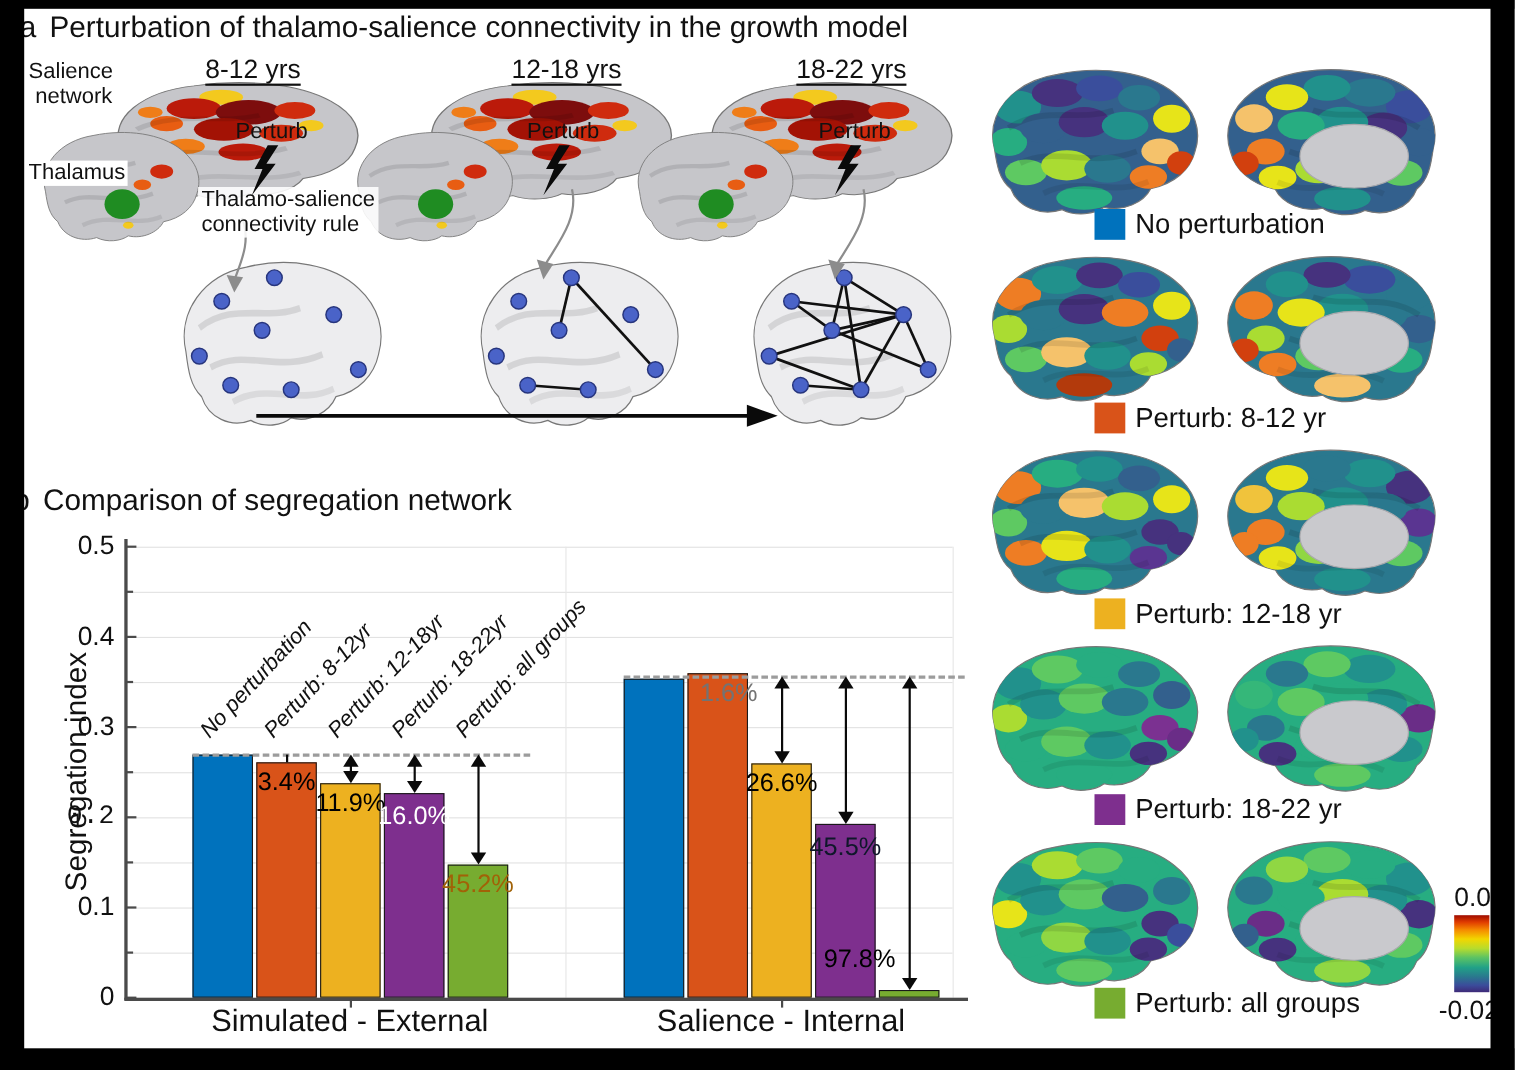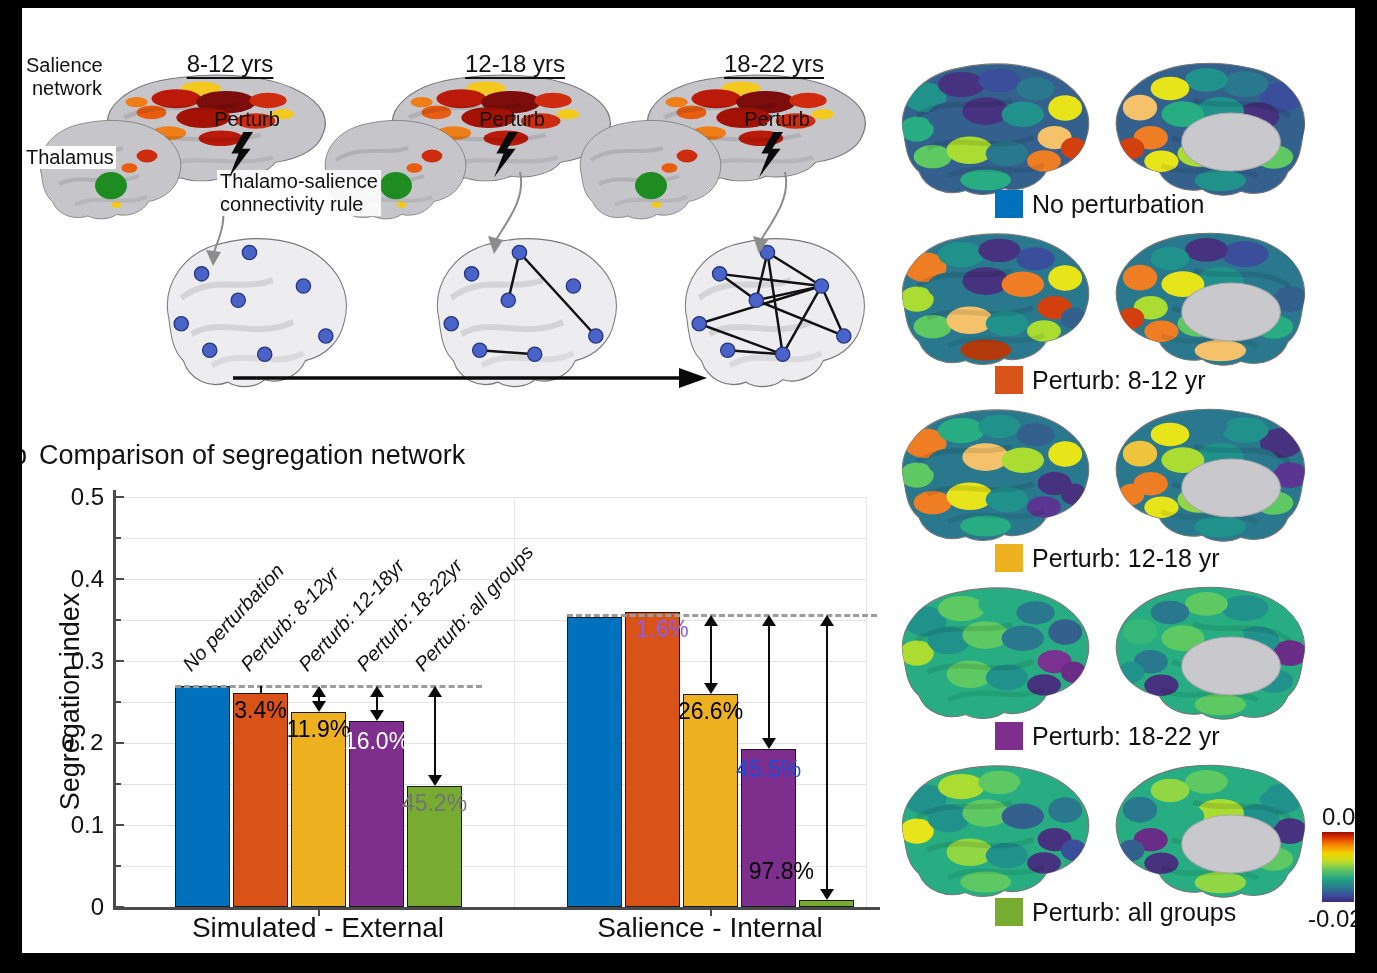--- a/index.html
+++ b/index.html
@@ -33,26 +33,29 @@
   .cbar{position:absolute;width:32px;z-index:4;
         background:linear-gradient(to bottom,#9e0b00 0%,#e03c00 9%,#f58a00 19%,#f2d600 31%,#b8dc2c 43%,#5cc363 55%,#21a187 68%,#2a788e 80%,#3b4c9b 91%,#3e2a78 100%);}
   .cbar-lab{position:absolute;font-size:24px;white-space:nowrap;z-index:4;}
   svg{position:absolute;overflow:visible;}
 </style>
 </head>
 <body>
 
 <div class="stage" id="stage">
 
+  <div class="ptitle" style="left:18px;top:10px;">
+    <span class="plab">a</span><span>Perturbation of thalamo-salience connectivity in the growth model</span>
+  </div>
   <div class="smalllab" style="left:24px;top:54px;">
     <div>Salience</div>
     <div style="padding-left:6px;">network</div>
   </div>
   <div class="smalllab" style="left:24px;top:146px;">Thalamus</div>
-  <div class="rule" style="left:262px;top:170px;margin-left:37px;">
+  <div class="rule" style="left:262px;top:170px;">
     <div>Thalamo-salience</div>
     <div>connectivity rule</div>
   </div>
 
   <div class="ptitle" style="left:12px;top:440px;">
     <span class="plab">b</span><span>Comparison of segregation network</span>
   </div>
   <div class="ylab" style="left:-80px;top:686px;width:300px;text-align:center;">Segregation index</div>
 
   <div class="cbar" style="left:1322px;top:832px;height:70px;"></div>
@@ -390,26 +393,26 @@
       <div class="ahead" style="left: 710.5px; top: 614.67px; border-bottom: 11px solid rgb(10, 10, 10);"></div>
       <div class="ahead" style="left: 710.5px; top: 682.8px; border-top: 11px solid rgb(10, 10, 10);"></div>
       <div class="shaft" style="left: 768.5px; top: 623.67px; height: 116.07px;"></div>
       <div class="ahead" style="left: 768.5px; top: 614.67px; border-bottom: 11px solid rgb(10, 10, 10);"></div>
       <div class="ahead" style="left: 768.5px; top: 737.74px; border-top: 11px solid rgb(10, 10, 10);"></div>
       <div class="shaft" style="left: 826.5px; top: 623.67px; height: 267.77px;"></div>
       <div class="ahead" style="left: 826.5px; top: 614.67px; border-bottom: 11px solid rgb(10, 10, 10);"></div>
       <div class="ahead" style="left: 826.5px; top: 889.44px; border-top: 11px solid rgb(10, 10, 10);"></div>
       <div class="shaft" style="left: 260.5px; top: 685.6px; height: 7.38px;"></div>
       <div class="pct" style="left: 260.5px; top: 696.98px; color: rgb(0, 0, 0);">3.4%</div>
-      <div class="pct" style="left: 652.5px; top: 615.8px; color: #8b5cf6; padding-left: 20px;">1.6%</div>
+      <div class="pct" style="left: 652.5px; top: 615.8px; color: #737373; padding-left: 20px;">1.6%</div>
       <div class="pct" style="left: 318.5px; top: 715.84px; color: rgb(0, 0, 0);">11.9%</div>
       <div class="pct" style="left: 710.5px; top: 697.8px; color: rgb(0, 0, 0);">26.6%</div>
       <div class="pct" style="left: 376.5px; top: 727.86px; color: rgb(255, 255, 255);">16.0%</div>
-      <div class="pct" style="left: 768.5px; top: 755.74px; color: #1d4ed8;">45.5%</div>
-      <div class="pct" style="left: 434.5px; top: 789.64px; color: #737373;">45.2%</div>
+      <div class="pct" style="left: 768.5px; top: 755.74px; color: #0f172a;">45.5%</div>
+      <div class="pct" style="left: 434.5px; top: 789.64px; color: #a16207;">45.2%</div>
       <div class="pct right" style="left: 730px; top: 858px; width: 84px; color: rgb(0, 0, 0);">97.8%</div>
       <div class="serlab" style="left: 196.5px; top: 652px; height: 26px;">No perturbation</div>
       <div class="serlab" style="left: 254.5px; top: 652px; height: 26px;">Perturb: 8-12yr</div>
       <div class="serlab" style="left: 312.5px; top: 652px; height: 26px;">Perturb: 12-18yr</div>
       <div class="serlab" style="left: 370.5px; top: 652px; height: 26px;">Perturb: 18-22yr</div>
       <div class="serlab" style="left: 428.5px; top: 652px; height: 26px;">Perturb: all groups</div>
       <div style="position: absolute; left: 885px; top: 52px; width: 212px; height: 150px; z-index: 2;">
         <svg viewBox="0 0 200 140" width="212" height="150">
           <defs>
             <clipPath id="cp10">

